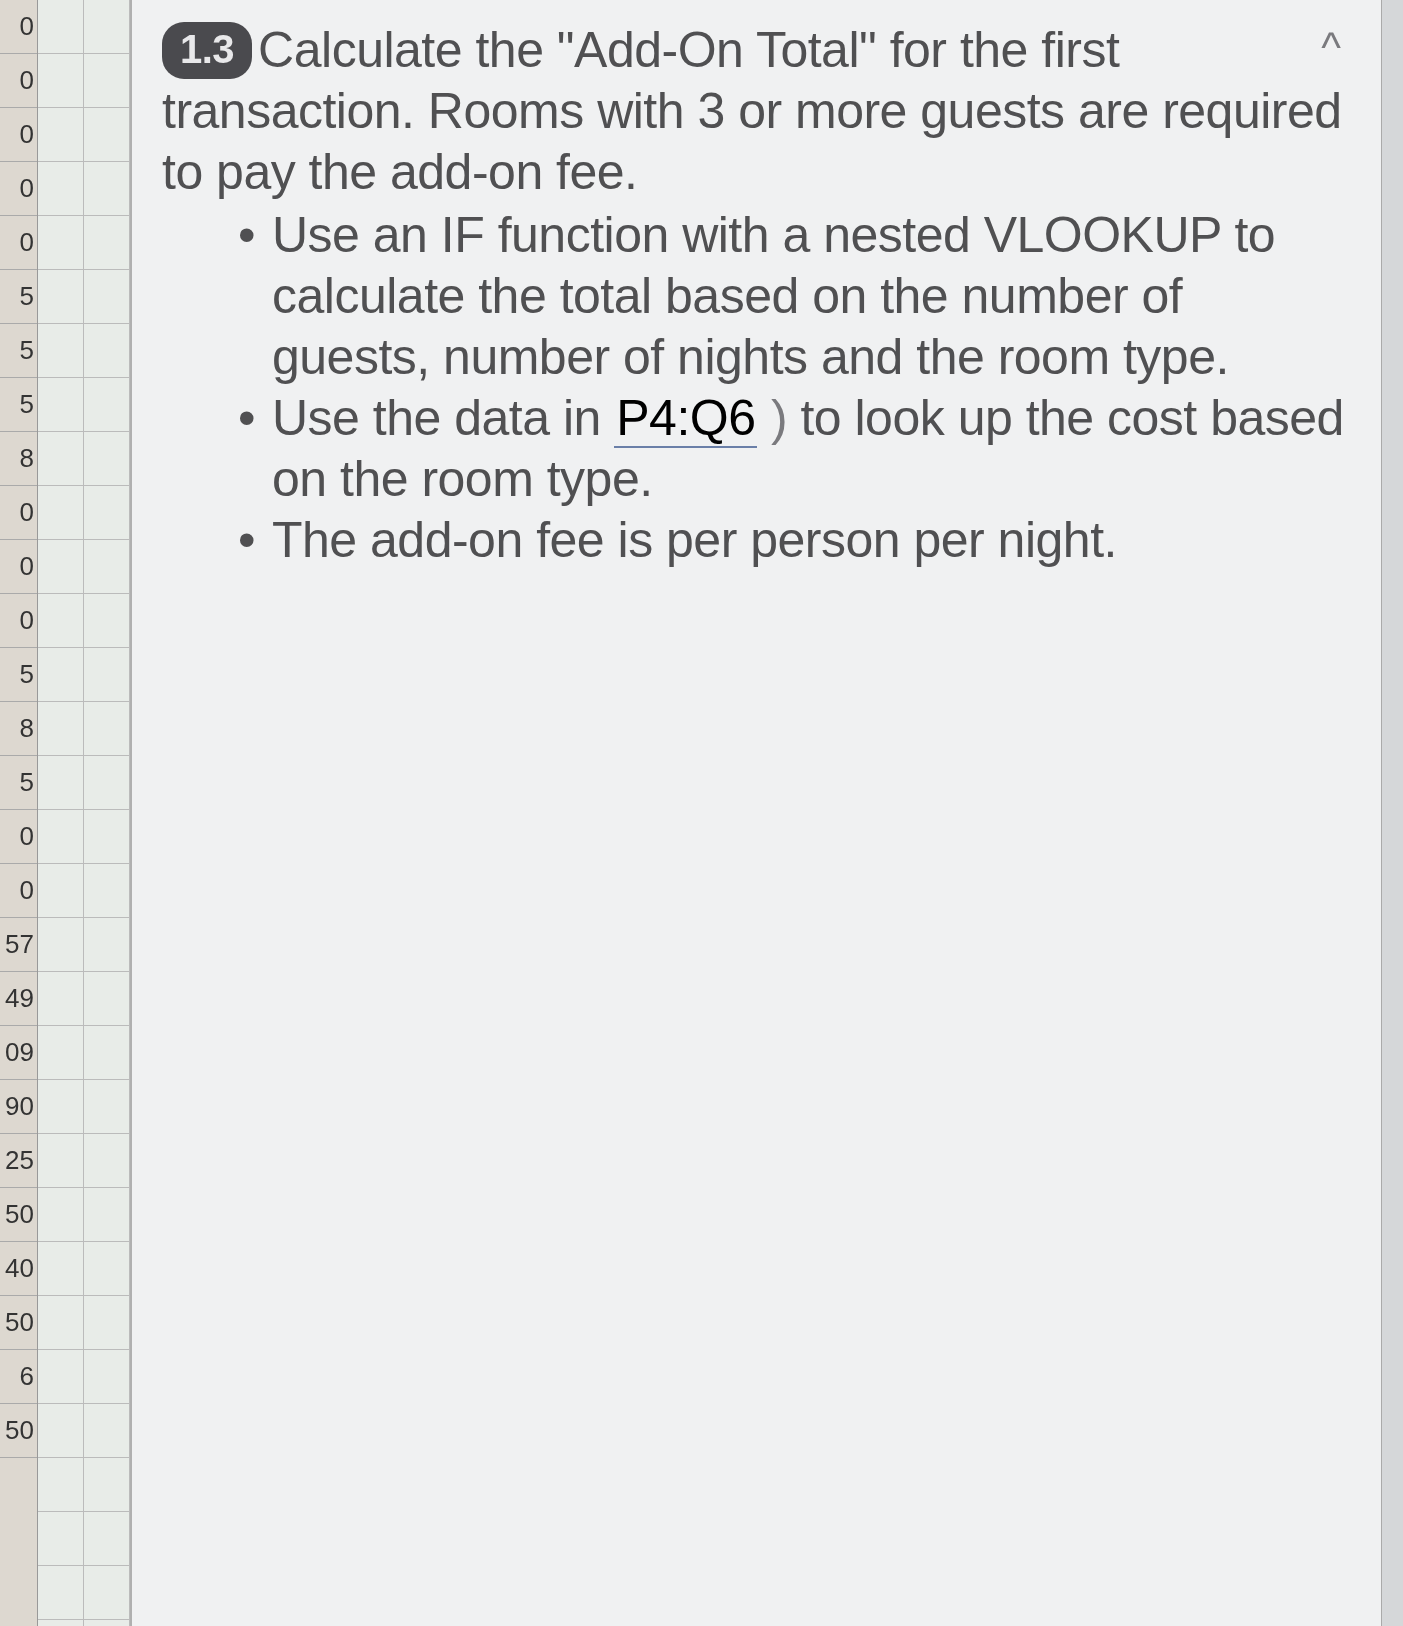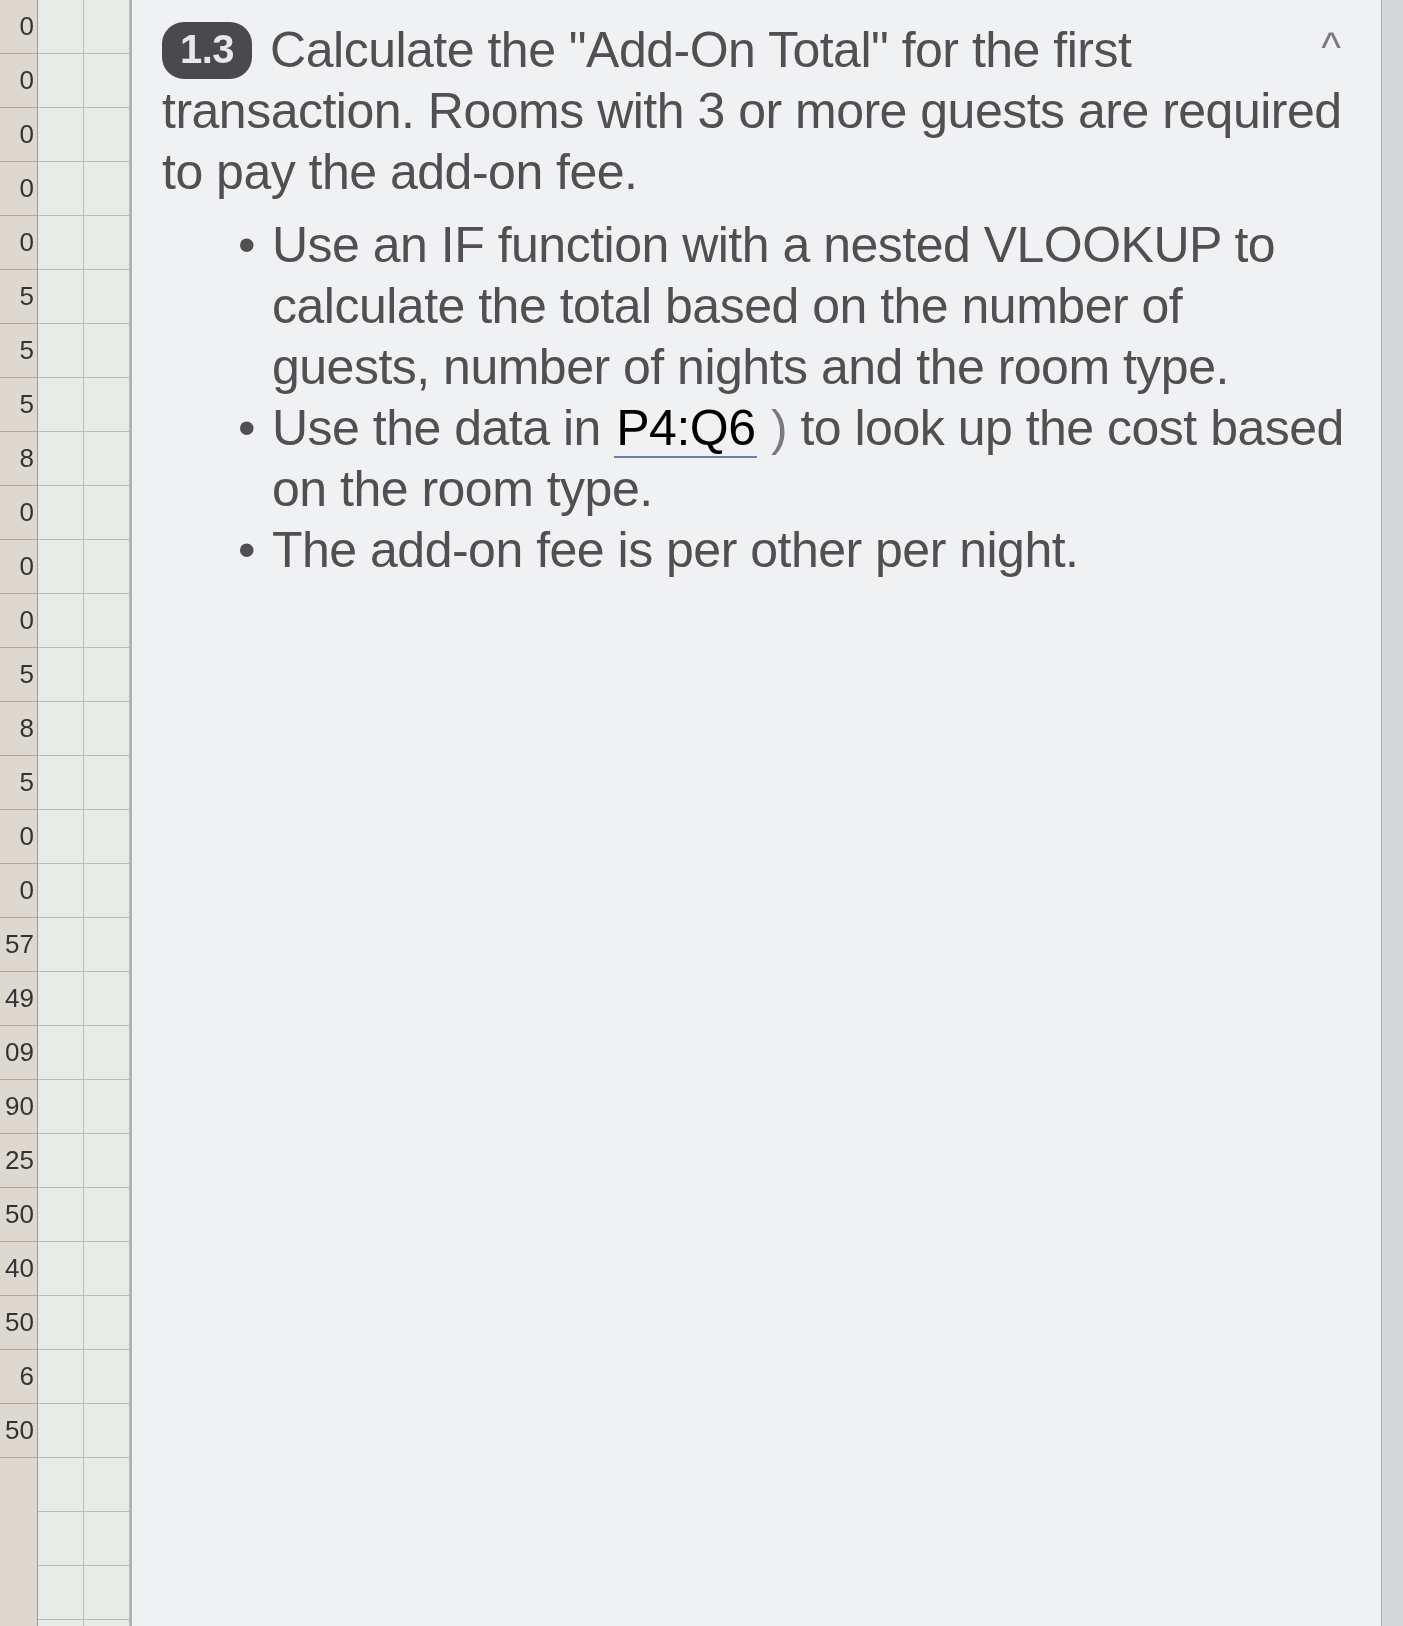--- a/index.html
+++ b/index.html
@@ -92,41 +92,41 @@
     
     .badge {
       display: inline-block;
       background: #4a4a4e;
       color: #e8e8ea;
       font-weight: 600;
       font-size: 40px;
       border-radius: 22px;
       padding: 3px 18px 5px 18px;
       vertical-align: 4px;
-      margin-right: 18px;
+      margin-right: 6px;
     }
     
     .collapse-caret {
       position: absolute;
       right: 40px;
       top: 24px;
       color: #7a7a7e;
       font-size: 42px;
       cursor: pointer;
       user-select: none;
     }
     
     .intro {
       display: block;
     }
     
     .bullet-list {
       list-style: none;
       padding-left: 76px;
-      margin-top: 12px;
+      margin-top: 2px;
     }
     
     .bullet-list li {
       position: relative;
       padding-left: 34px;
       margin-bottom: 0;
     }
     
     .bullet-list li::before {
       content: "•";
@@ -269,19 +269,19 @@
     </span>
 
     <ul class="bullet-list">
       <li>
         <span>Use an IF function with a nested VLOOKUP to calculate the total based on the number of guests, number of nights and the room type.</span>
       </li>
       <li>
         <span>Use the data in </span><span class="cell-ref">P4:Q6</span><span class="cell-ref-bracket"> )</span><span> to look up the cost based on the room type.</span>
       </li>
       <li>
-        <span>The add-on fee is per other per night.</span>
+        <span>The add-on fee is per person per night.</span>
       </li>
     </ul>
   </div>
 </div>
 
 <div class="right-edge"></div>
 
 </body></html>

